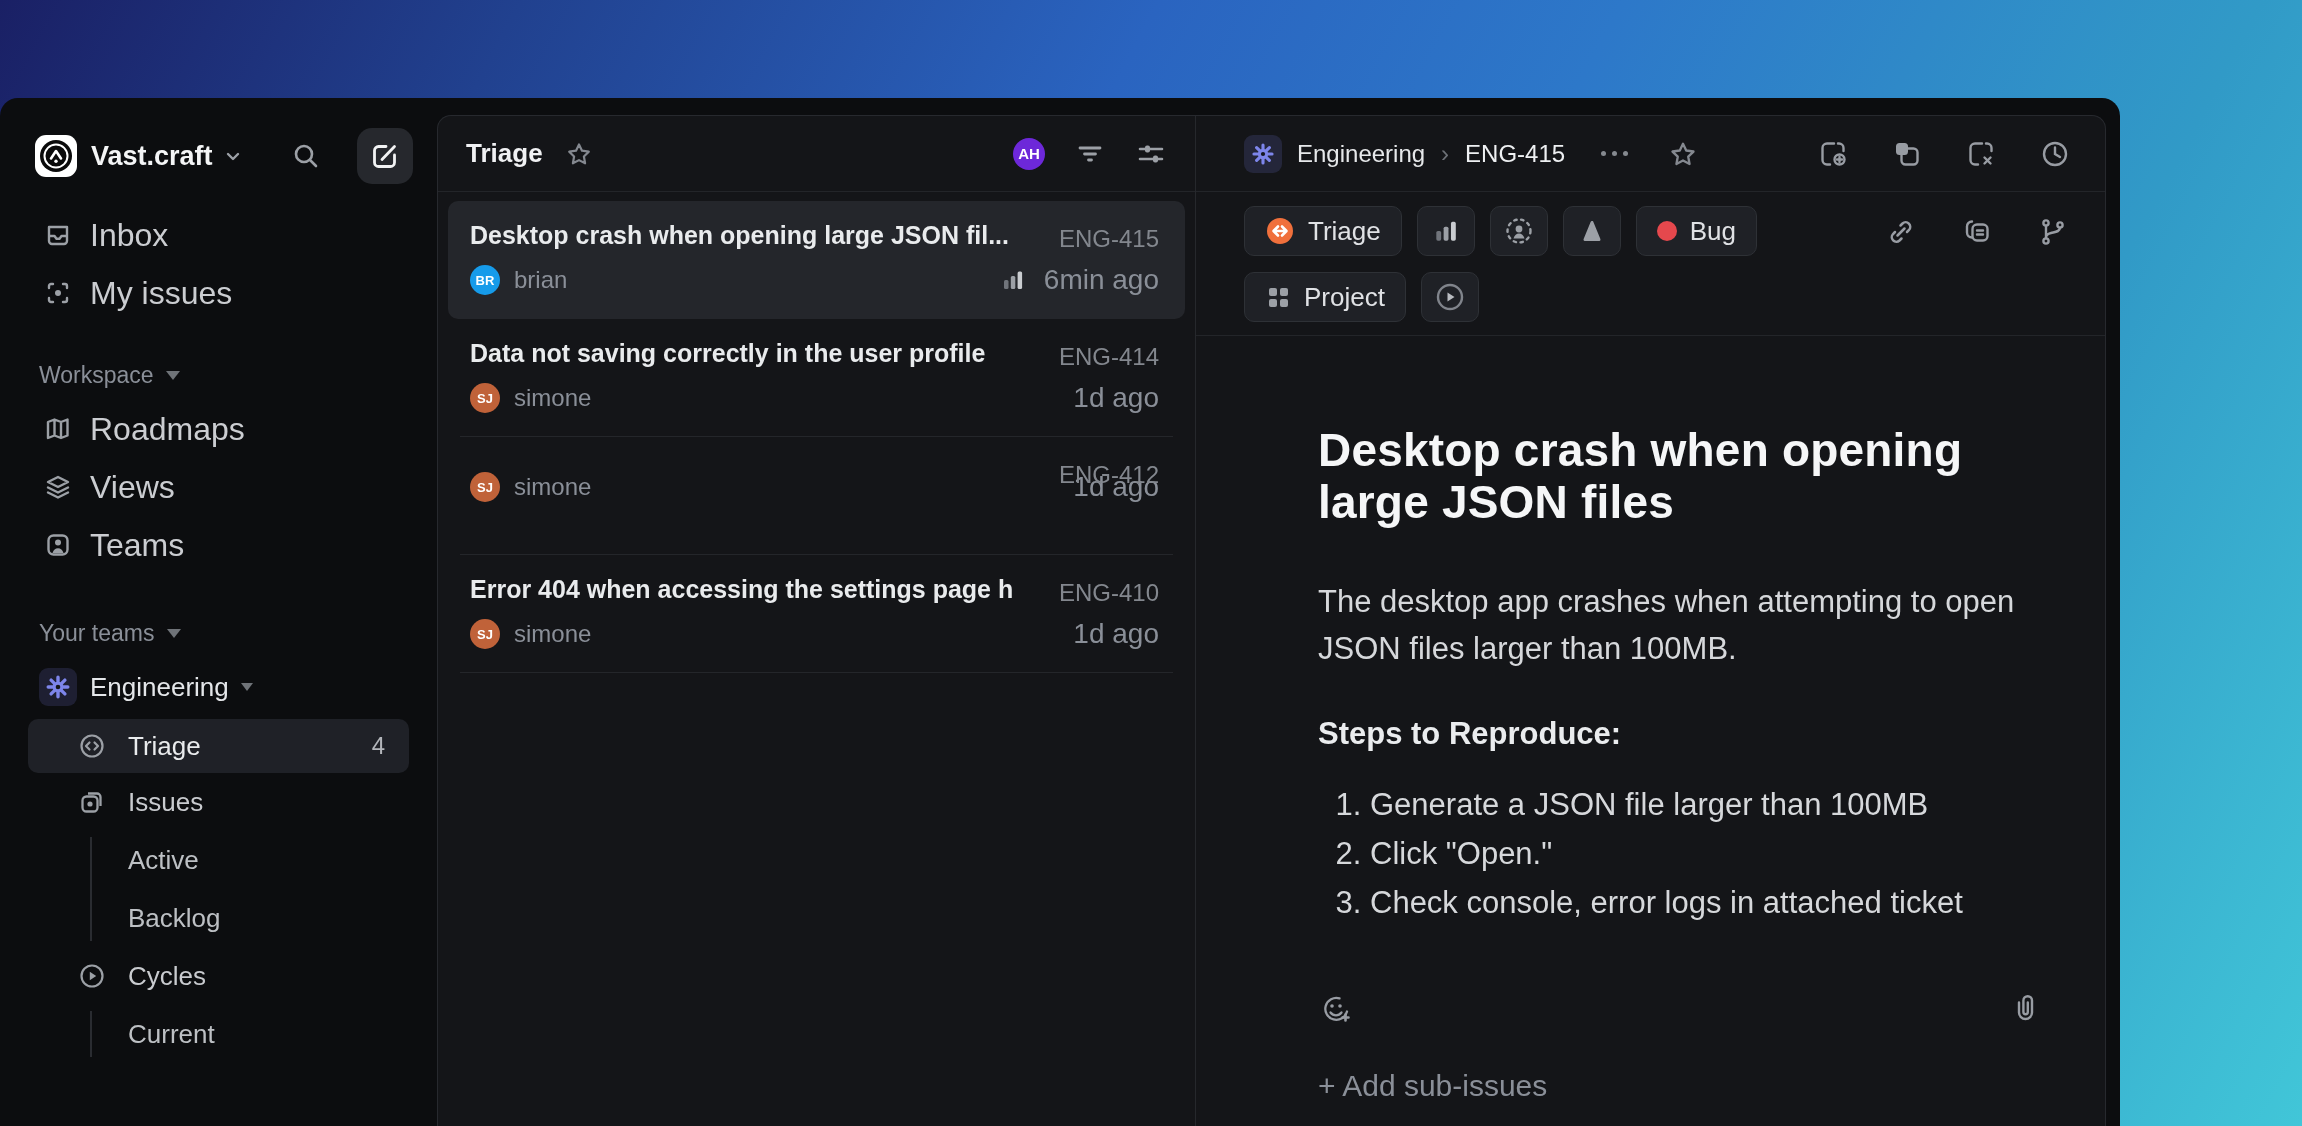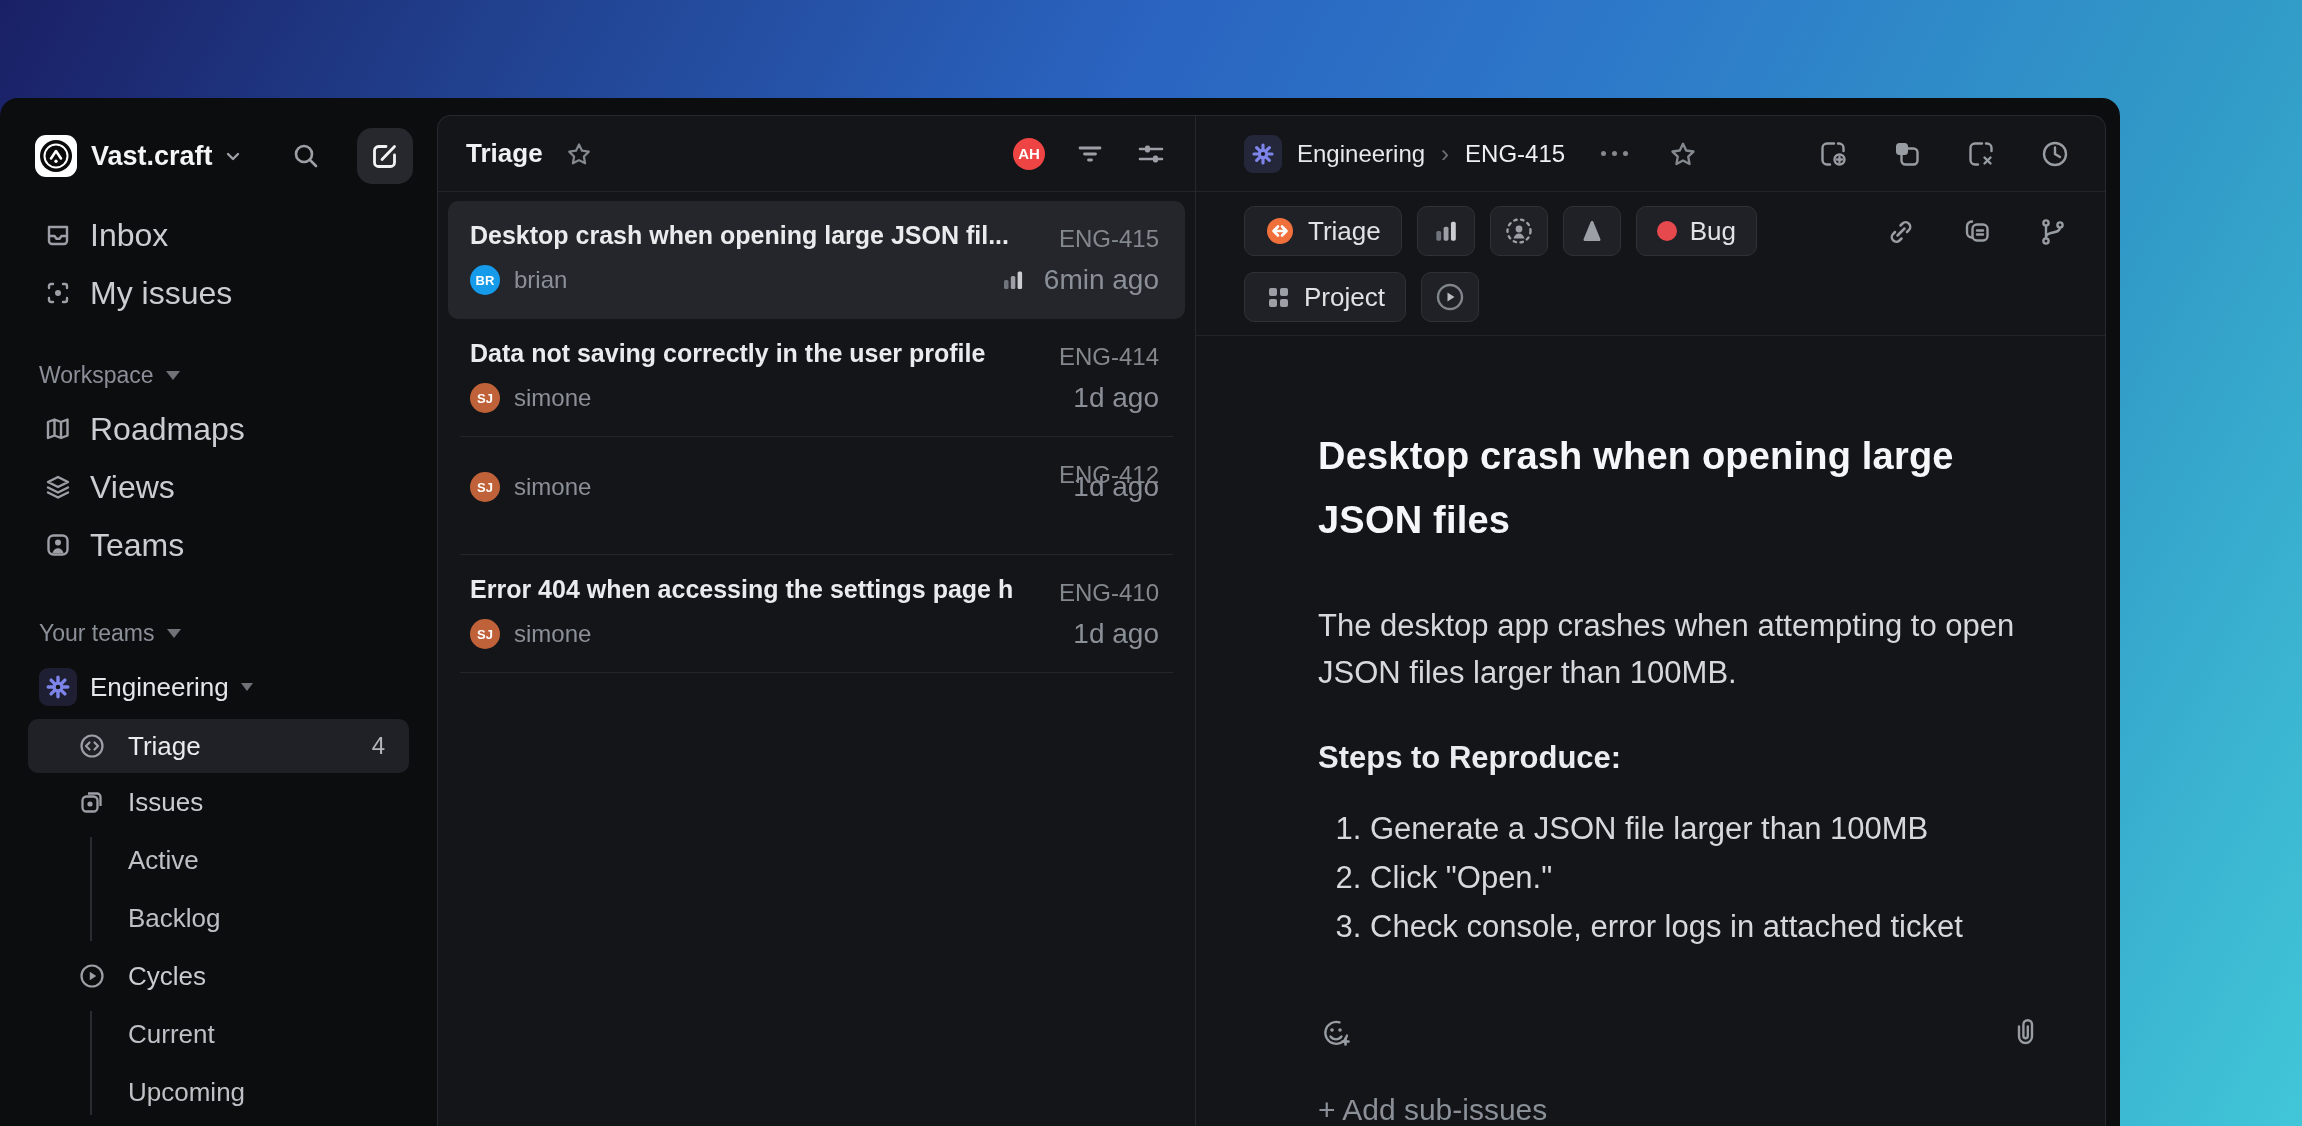--- a/index.html
+++ b/index.html
@@ -47,21 +47,21 @@
     background:#141518; border:1px solid #27292e; border-bottom:none;
     border-radius:14px 14px 0 0; display:flex; overflow:hidden;
   }
   .list-panel{ width:758px; border-right:1px solid #26282c; display:flex; flex-direction:column; }
   .panel-header{ height:76px; border-bottom:1px solid #232529; display:flex; align-items:center; flex:none; }
   .list-panel .panel-header{ padding:0 28px; }
   .lp-title{ font-size:26px; font-weight:600; color:#f0f1f3; }
   .star-ic{ margin-left:22px; display:flex; }
   .hdr-right{ margin-left:auto; display:flex; align-items:center; gap:30px; }
   .avatar{ border-radius:50%; color:#fff; display:flex; align-items:center; justify-content:center; font-weight:700; }
-  .av-ah{ width:32px; height:32px; background:#ef4444; font-size:15px; position:relative; }
+  .av-ah{ width:32px; height:32px; background:#6d28d9; font-size:15px; position:relative; }
   .rows{ padding:9px 10px 0 10px; }
   .issue-row{ position:relative; height:118px; padding:20px 26px 0 22px; }
   .issue-row.selected{ background:#24262b; border-radius:10px; }
   .issue-row .divider{ position:absolute; left:12px; right:12px; bottom:0; height:1px; background:#24262a; }
   .ir-title{ font-size:25px; font-weight:600; color:#e9ebed; max-width:575px; white-space:nowrap; overflow:hidden; }
   .ir-id{ position:absolute; right:26px; top:24px; font-size:24px; color:#83878e; }
   .ir-meta{ display:flex; align-items:center; margin-top:14px; }
   .av-sm{ width:30px; height:30px; font-size:13px; }
   .av-br{ background:#169bea; } .av-sj{ background:#c06239; }
   .ir-name{ margin-left:14px; font-size:24px; color:#8a8f98; }
@@ -77,21 +77,21 @@
   .hdr-icons{ margin-left:auto; display:flex; align-items:center; gap:42px; }
   .actions{ padding:14px 36px 0 48px; border-bottom:1px solid #232529; height:144px; position:relative; flex:none; }
   .btn-row{ display:flex; gap:15px; }
   .btn-row + .btn-row{ margin-top:16px; }
   .abtn{ height:50px; background:#1f2126; border:1px solid #2e3136; border-radius:10px; display:flex; align-items:center; padding:0 20px; gap:13px; font-size:26px; color:#e0e2e5; }
   .abtn.icon-only{ width:58px; justify-content:center; padding:0; }
   .bug-dot{ width:20px; height:20px; border-radius:50%; background:#e5484d; }
   .act-right{ position:absolute; right:36px; top:24px; display:flex; gap:44px; }
   .content{ padding:88px 0 0 122px; width:100%; }
   .doc{ width:724px; }
-  .doc h1{ font-size:38px; line-height:64px; font-weight:700; color:#f5f6f7; letter-spacing:.2px; }
+  .doc h1{ font-size:46px; line-height:52px; font-weight:700; color:#f5f6f7; letter-spacing:.2px; }
   .doc p{ margin-top:50px; font-size:31px; line-height:47px; color:#d6d8db; width:700px; }
   .doc h3{ margin-top:44px; font-size:31px; font-weight:700; color:#eaecee; }
   .doc ol{ margin-top:28px; padding-left:52px; font-size:31px; line-height:49px; color:#d6d8db; }
   .meta-row{ margin-top:64px; display:flex; align-items:center; justify-content:space-between; width:724px; }
   .add-sub{ margin-top:42px; font-size:30px; color:#8a8f98; }
   svg{ display:block; }
 </style>
 </head>
 <body>
 
@@ -239,23 +239,20 @@
             <path d="M11.8 9.8v8.4l6.4-4.2z" fill="#9ca0a6" stroke="none"></path>
           </svg>
       </span>
       <span class="slabel">Cycles</span>
     </div>
 
     <div class="subwrap">
       <span class="guide"></span>
       <div class="subrow">
           <span>Current</span>
-        </div>
-      <div class="subrow">
-          <span>Upcoming</span>
         </div>
     </div>
   </div>
 
   <div class="card">
 
     <div class="list-panel">
       <div class="panel-header">
         <span class="lp-title">Triage</span>
         <span class="star-ic">

